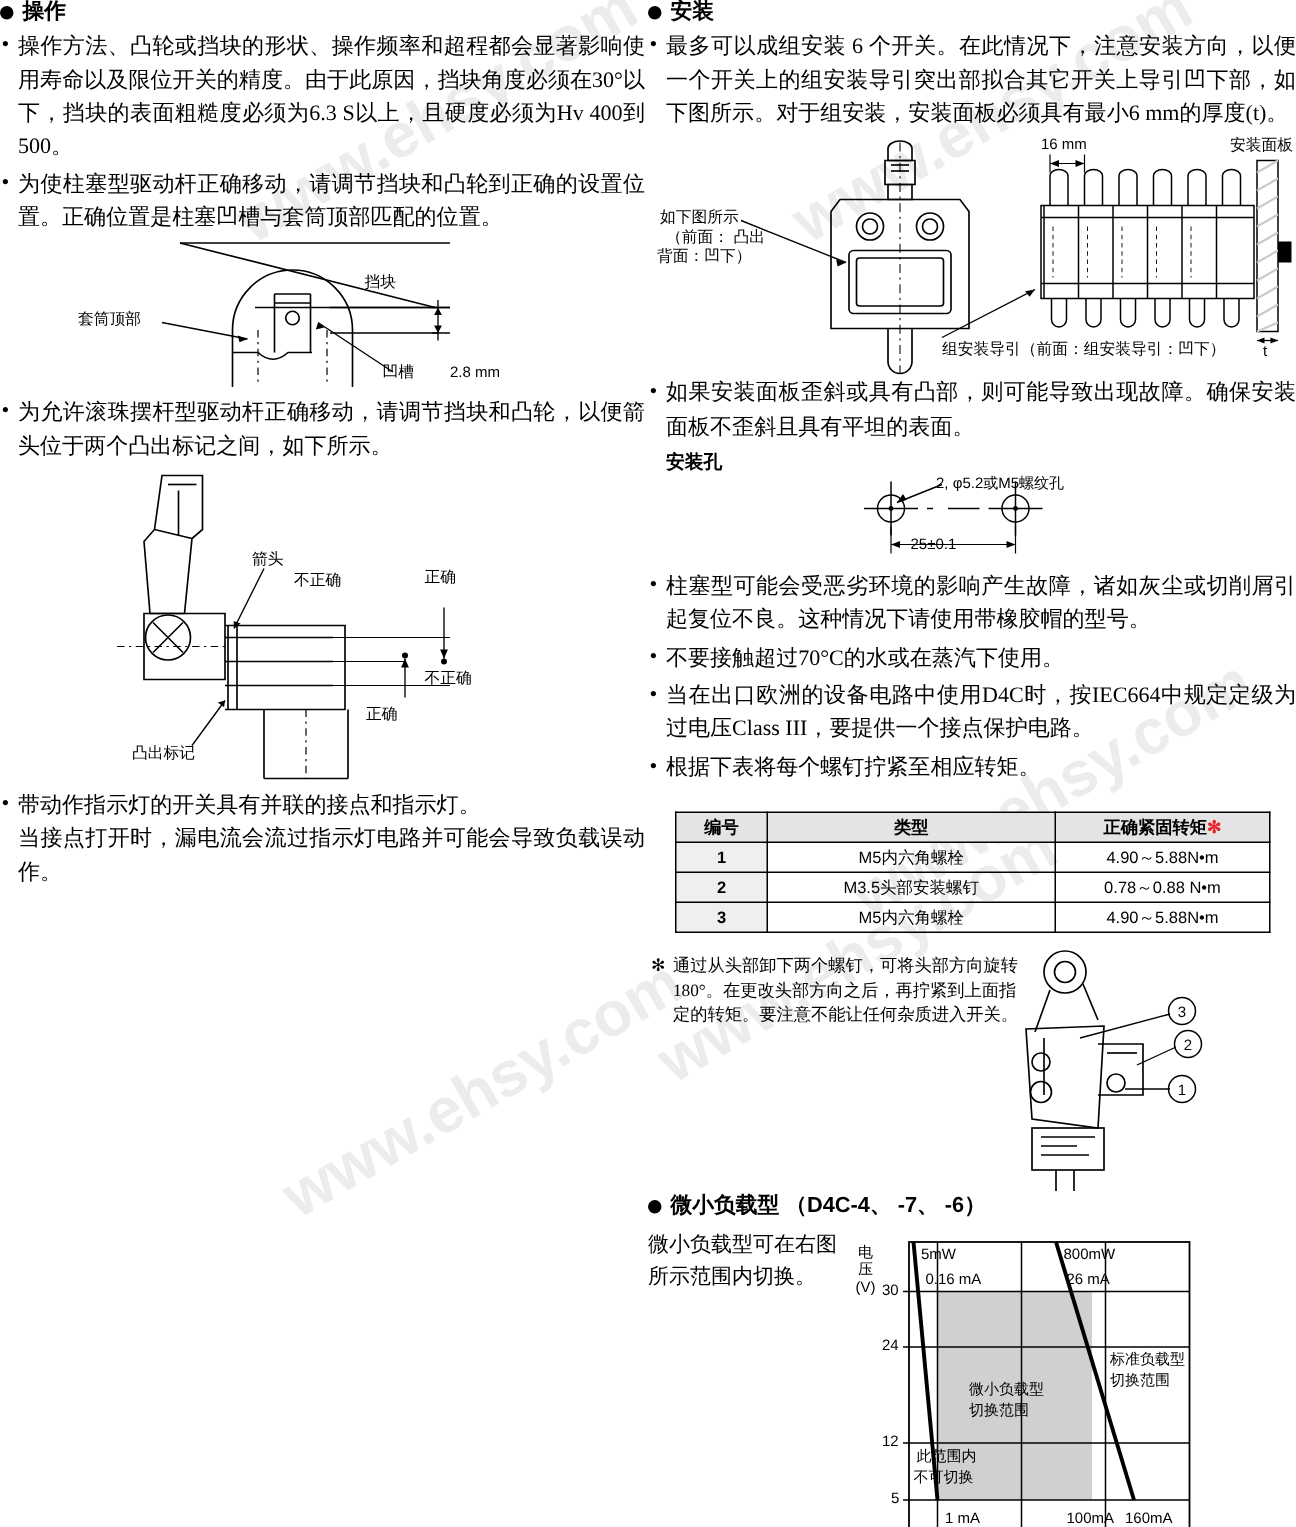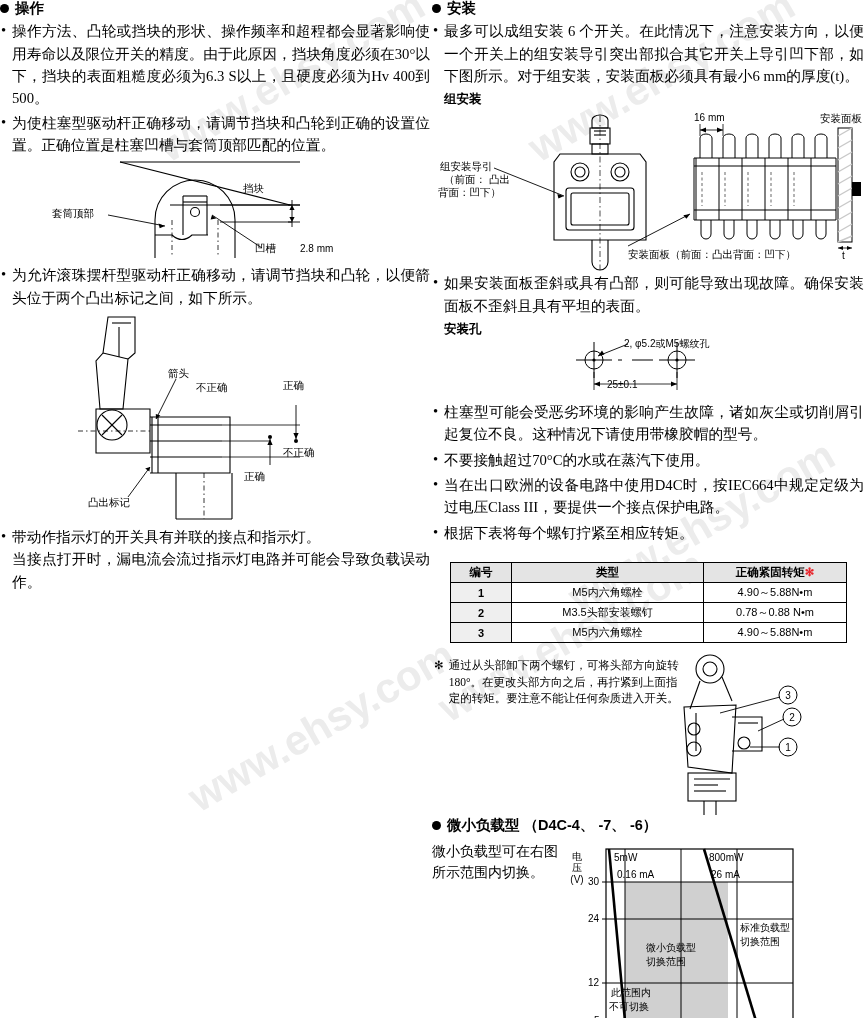--- a/index.html
+++ b/index.html
@@ -198,21 +198,20 @@
   <h2 class="sec">
     <span class="dot"></span>
     <span>安装</span>
   </h2>
 
   <div class="bl">
     <span class="bt">•</span>
     <span class="bx">最多可以成组安装 6 个开关。在此情况下，注意安装方向，以便一个开关上的组安装导引突出部拟合其它开关上导引凹下部，如下图所示。对于组安装，安装面板必须具有最小6 mm的厚度(t)。</span>
   </div>
 
-  <div class="sub nb">组安装</div>
 
   <div class="fig" style="height:160px;margin-top:2px;">
     <svg width="432" height="160" viewBox="0 0 432 160">
 
       <g fill="none" stroke="#000" stroke-width="1.1">
         <path d="M158 18 L178 18 L178 34 L158 34 Z"></path>
         <path d="M160 10 A8 5 0 0 1 176 10 L176 18 L160 18 Z"></path>
         <path d="M162 21 L174 21"></path>
             <path d="M162 25 L174 25"></path>
         <path d="M160 34 L176 34 L176 44 L160 44 Z"></path>
@@ -291,26 +290,26 @@
 
       <g stroke="#000" stroke-width="0.8" fill="none">
         <path d="M406 138 L420 138"></path>
       </g>
       <path d="M406 138 l5 -2 v4 z" fill="#000"></path>
       <path d="M420 138 l-5 -2 v4 z" fill="#000"></path>
 
       <path d="M196 136 L258 104" stroke="#000" stroke-width="0.9" fill="none"></path>
       <path d="M258 104 l-6.6 1.2 l3 3.6 z" fill="#000"></path>
     </svg>
-    <span class="lbl cn" style="left:8px;top:50px;">组安装导引</span>
+    <span class="lbl cn" style="left:8px;top:50px;">如下图所示</span>
     <span class="lbl cn" style="left:12px;top:63px;">（前面： 凸出</span>
     <span class="lbl cn" style="left:6px;top:76px;">背面：凹下）</span>
     <span class="lbl" style="left:262px;top:2px;">16 mm</span>
     <span class="lbl cn" style="left:388px;top:2px;">安装面板</span>
-    <span class="lbl cn" style="left:196px;top:138px;">安装面板（前面：凸出背面：凹下）</span>
+    <span class="lbl cn" style="left:196px;top:138px;">组安装导引（前面：组安装导引：凹下）</span>
     <span class="lbl" style="left:410px;top:140px;">t</span>
   </div>
 
   <div class="bl" style="margin-top:2px;">
     <span class="bt">•</span>
     <span class="bx">如果安装面板歪斜或具有凸部，则可能导致出现故障。确保安装面板不歪斜且具有平坦的表面。</span>
   </div>
 
   <div class="sub nb">安装孔</div>
 

